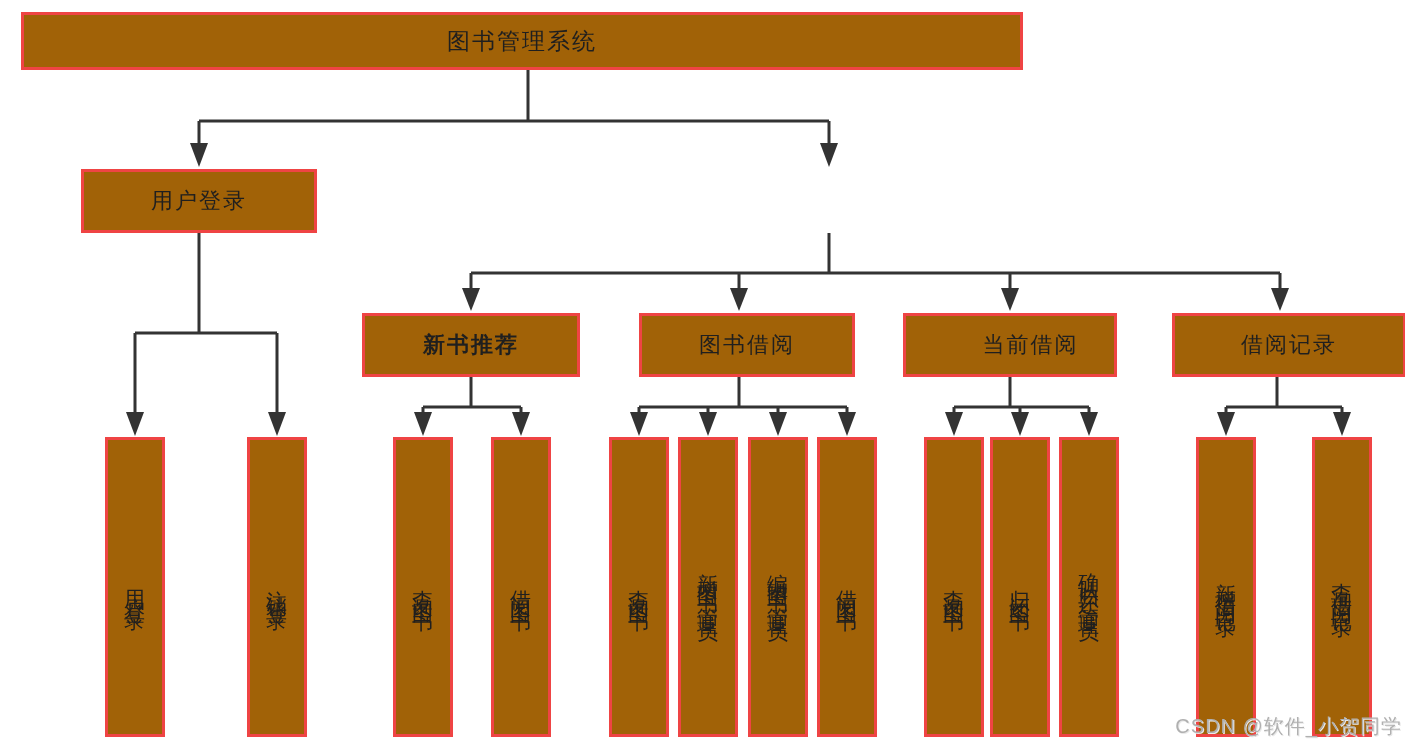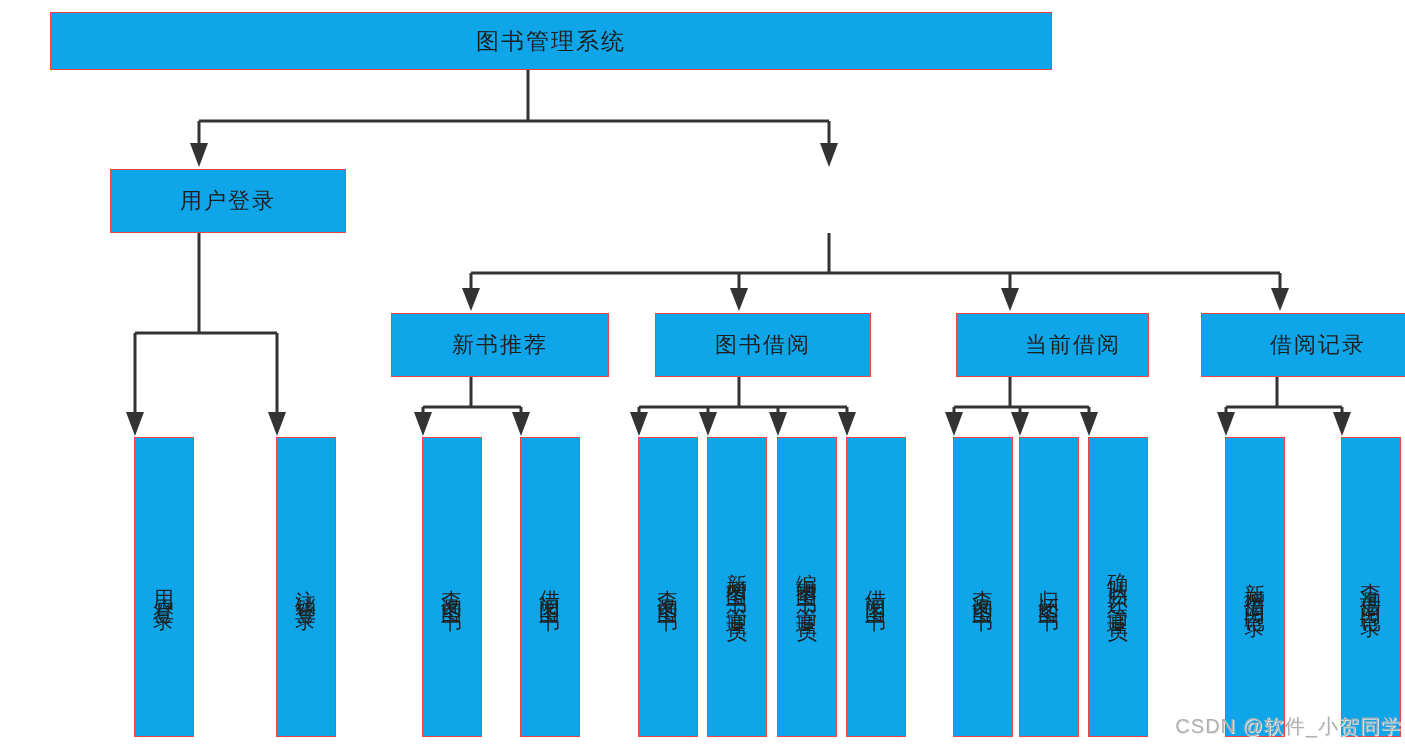--- a/index.html
+++ b/index.html
@@ -12,27 +12,26 @@
     overflow: hidden;
   }
   svg.wires {
     position: absolute;
     left: 0; top: 0;
     width: 1405px; height: 747px;
   }
   .node {
     position: absolute;
     box-sizing: border-box;
-    border: 1px solid #ef4444;
-    background: #0ea5e9;
+    border: 3px solid #ef4444;
+    background: #a16207;
     display: flex;
     align-items: center;
     justify-content: center;
     color: #1f1f1f;
-    margin-left: 29px;
   }
   .h-node {
     font-size: 22px;
     letter-spacing: 2px;
     text-align: center;
     white-space: nowrap;
   }
   .root-node { font-size: 23px; }
   .v-node {
     writing-mode: vertical-rl;
@@ -103,23 +102,23 @@
       <polygon points="1080,412 1098,412 1089,436"></polygon>
       <polygon points="1217,412 1235,412 1226,436"></polygon>
       <polygon points="1333,412 1351,412 1342,436"></polygon>
     </g>
   </svg>
 
   <div class="node h-node root-node" style="left:21px; top:12px; width:1002px; height:58px;">图书管理系统</div>
 
   <div class="node h-node" style="left:81px; top:169px; width:236px; height:64px;">用户登录</div>
 
-  <div class="node h-node" style="left:362px; top:313px; width:218px; height:64px;">新书推荐</div>
-  <div class="node h-node" style="left:626px; top:313px; width:216px; height:64px;">图书借阅</div>
-  <div class="node h-node" style="left:927px; top:313px; width:193px; height:64px;padding-left:41px;">当前借阅</div>
+  <div class="node h-node" style="left:362px; top:313px; width:218px; height:64px;font-weight:bold;">新书推荐</div>
+  <div class="node h-node" style="left:639px; top:313px; width:216px; height:64px;">图书借阅</div>
+  <div class="node h-node" style="left:903px; top:313px; width:214px; height:64px;padding-left:41px;">当前借阅</div>
   <div class="node h-node" style="left:1172px; top:313px; width:234px; height:64px;">借阅记录</div>
 
   <div class="node v-node" style="left:105px;">用户登录</div>
   <div class="node v-node" style="left:247px;">注销登录</div>
 
   <div class="node v-node" style="left:393px;">查询图书</div>
   <div class="node v-node" style="left:491px;">借阅图书</div>
 
   <div class="node v-node" style="left:609px;">查询图书</div>
   <div class="node v-node" style="left:678px;">新增图书（管理员）</div>

